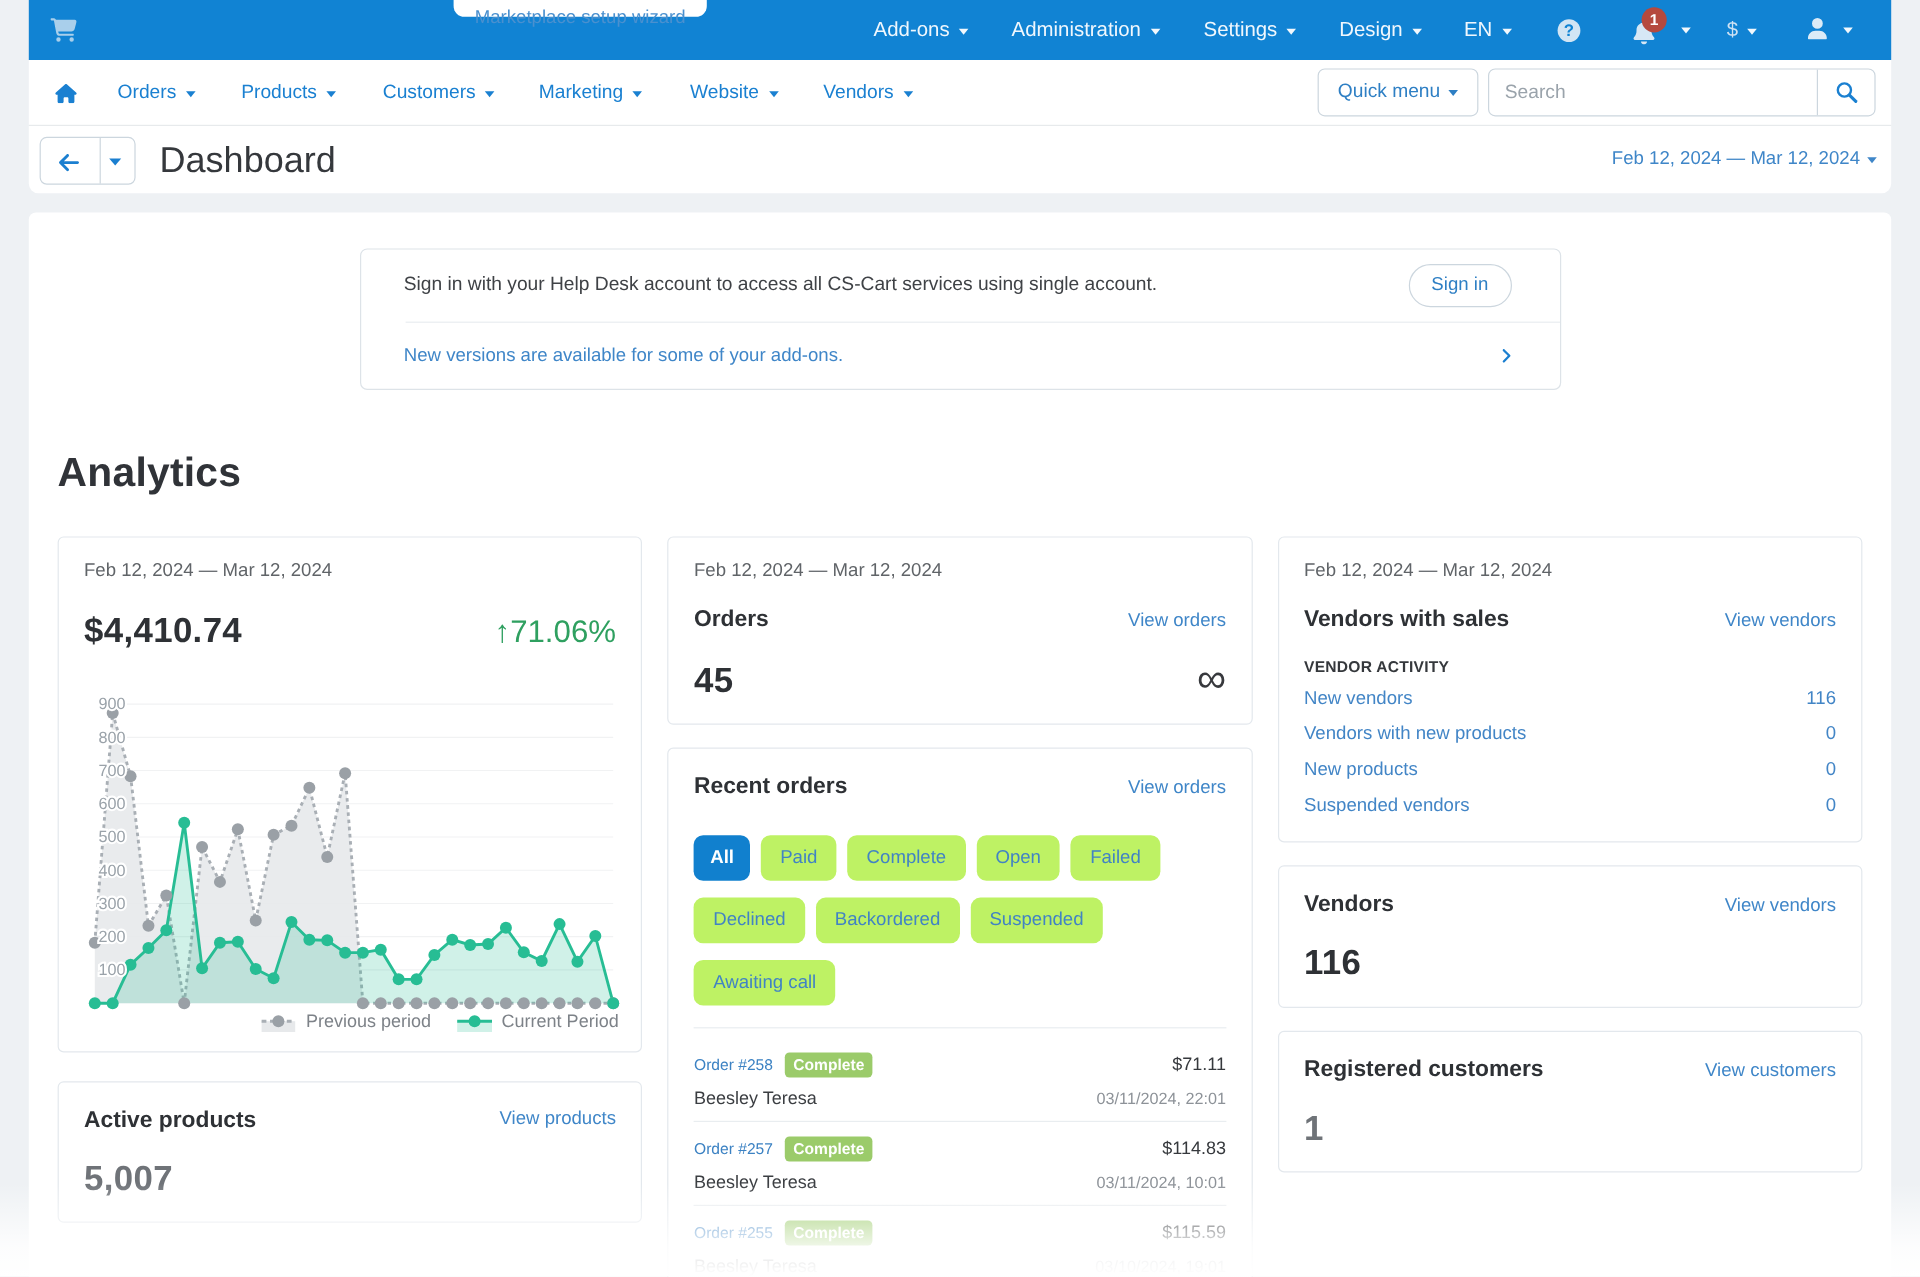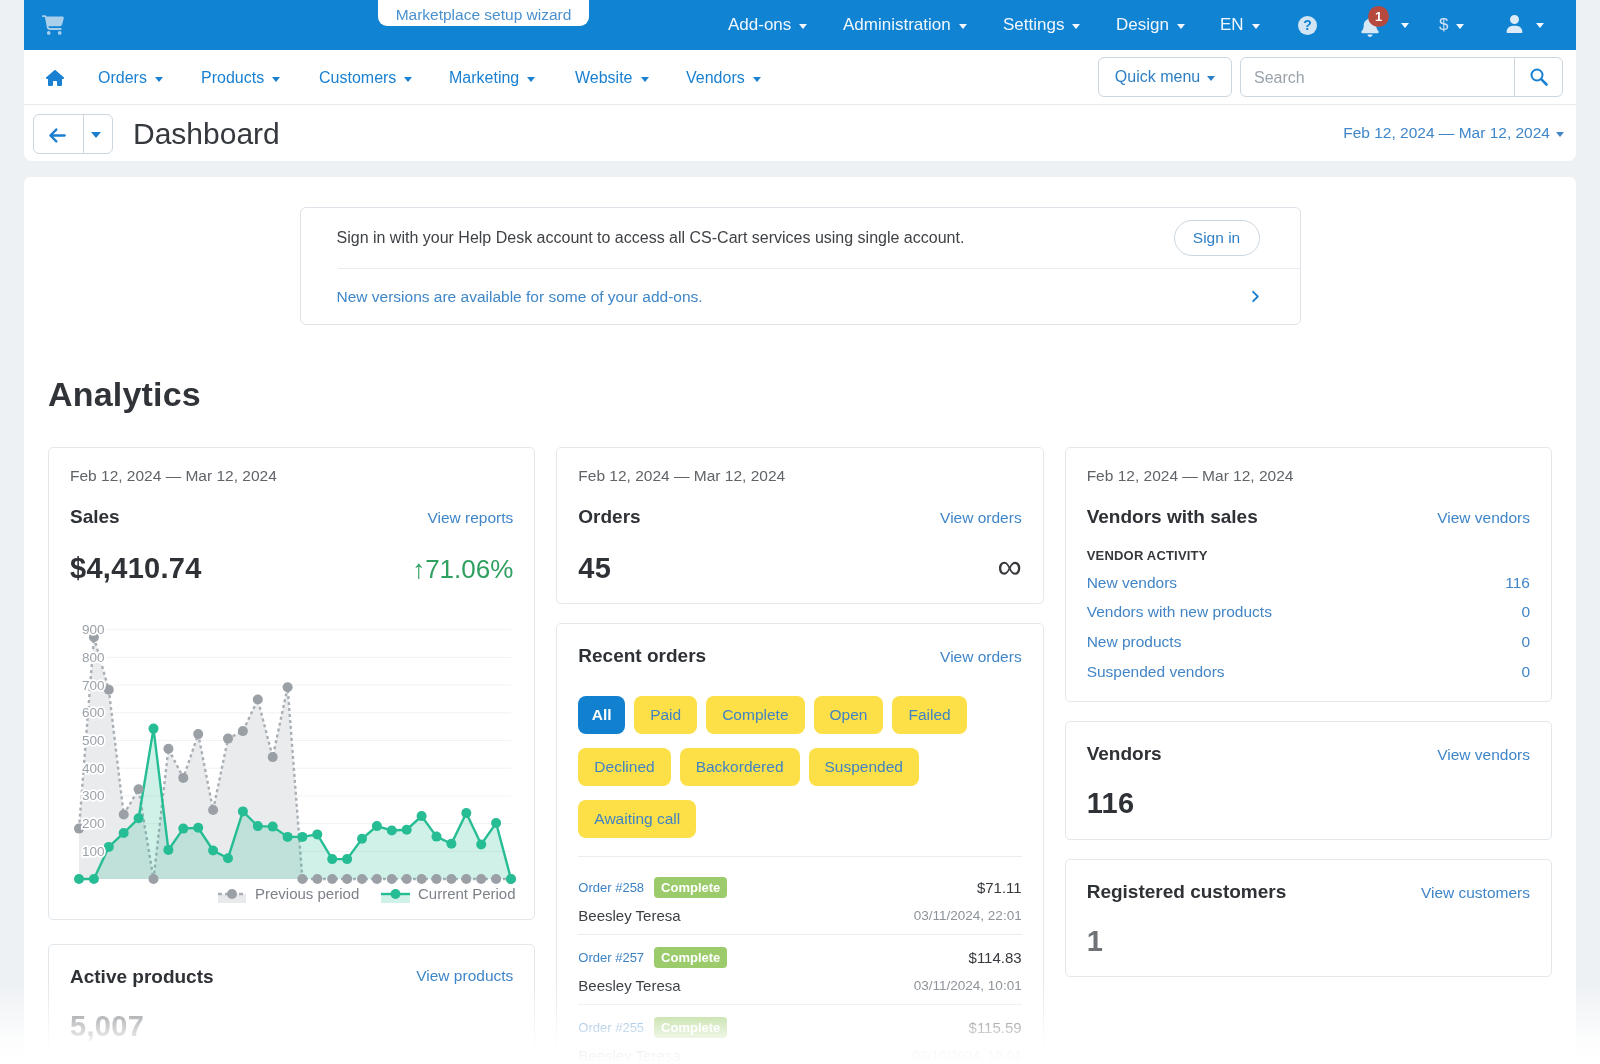--- a/index.html
+++ b/index.html
@@ -3,21 +3,21 @@
 <meta charset="utf-8">
 <style>
 * { margin:0; padding:0; box-sizing:border-box; }
 html,body { width:1600px; height:1064px; overflow:hidden; }
 body { background:#eef1f4; font-family:"Liberation Sans", sans-serif; position:relative; }
 .caret { display:inline-block; width:0; height:0; border-left:4.5px solid transparent; border-right:4.5px solid transparent; border-top:5.5px solid currentColor; vertical-align:middle; margin-left:7px; position:relative; top:1px; }
 
 
 .topbar { position:absolute; left:24px; right:24px; top:0; height:50px; background:#1183d3; }
 .cart-ic { position:absolute; left:18px; top:15px; }
-.wizard { position:absolute; left:354px; top:0; width:211px; height:26px; background:#fff; border-radius:0 0 9px 9px; color:#4a90cf; font-size:15.5px; text-align:center; line-height:29px; }
+.wizard { position:absolute; left:354px; top:0; width:211px; height:14px; background:#fff; border-radius:0 0 9px 9px; color:#4a90cf; font-size:15.5px; text-align:center; line-height:29px; }
 .titem { position:absolute; top:0; height:50px; line-height:50px; color:#f0f7fd; font-size:17px; white-space:nowrap; }
 .titem .caret { color:#f2f8fd; margin-left:8px; }
 .qmark { position:absolute; top:16px; width:19px; height:19px; border-radius:50%; background:#d2e5f4; color:#1183d3; font-size:14px; font-weight:bold; text-align:center; line-height:19px; }
 .bellwrap { position:absolute; top:0; height:50px; }
 .badge1 { position:absolute; left:8px; top:6px; width:21px; height:21px; background:#b5493e; border-radius:50%; color:#fff; font-size:13px; font-weight:bold; text-align:center; line-height:21px; }
 
 
 .navbar { position:absolute; left:24px; right:24px; top:50px; height:55px; background:#fff; border-bottom:1px solid #e7eaec; }
 .nitem { position:absolute; top:0; height:54px; line-height:56px; color:#1a80d1; font-size:16px; white-space:nowrap; }
 .nitem .caret { color:#1a80d1; margin-left:8px; }
@@ -56,21 +56,21 @@
 
 
 .va-h { margin-top:23px; font-size:13px; line-height:13px; font-weight:bold; color:#35383c; letter-spacing:0.2px; }
 .va-row { display:flex; font-size:15.5px; line-height:15.5px; color:#4285c6; margin-top:13px; }
 .va-row ~ .va-row { margin-top:14.2px;text-align:center; }
 .va-row span:last-child { margin-left:auto; }
 
 
 .chips { margin-top:31px; }
 .chiprow { display:flex; gap:9px; margin-bottom:14px; }
-.chip { height:38px; border-radius:8px; background:#fde047; color:#4183c4; font-size:15.5px; line-height:38px; padding:0 16px; }
+.chip { height:38px; border-radius:8px; background:#bef264; color:#4183c4; font-size:15.5px; line-height:38px; padding:0 16px; }
 .chip.on { background:#1180ce; color:#fff; font-weight:bold; padding:0 13.5px; }
 .ordiv { border-top:1px solid #e9edf0; margin-top:18px; margin-bottom:8px; }
 .orow { border-bottom:1px solid #e9edf0; padding:12px 0 8px; }
 .orow:last-child { border-bottom:none; }
 .orow .l1 { display:flex; align-items:center; }
 .orow .l1 .onum { font-size:13px; line-height:21px; color:#3c82c3; }
 .obadge { margin-left:10px; background:#9bcb6a; color:#fff; font-size:13px; font-weight:bold; border-radius:4px; padding:3px 7px 3px; }
 .orow .l1 .oprice { margin-left:auto; font-size:15px; color:#36393d; }
 .orow .l2 { display:flex; margin-top:7px; font-size:15px; line-height:21px; color:#3b3e42; }
 .orow .l2 .odate { margin-left:auto; color:#8d9298; font-size:13.5px; }
@@ -149,24 +149,20 @@
       <svg style="margin-left:auto;" width="10" height="15" viewBox="0 0 320 512">
           <path fill="#1b7fd0" d="M278.6 233.4c12.5 12.5 12.5 32.8 0 45.3l-160 160c-12.5 12.5-32.8 12.5-45.3 0s-12.5-32.8 0-45.3L210.7 256 73.4 118.6c-12.5-12.5-12.5-32.8 0-45.3s32.8-12.5 45.3 0l160 160z"></path>
         </svg>
     </div>
   </div>
   <div class="h-analytics">Analytics</div>
   <div class="grid">
     <div class="col">
       <div class="card" style="padding-bottom:18px; margin-bottom:24px;">
         <div class="c-date">Feb 12, 2024 — Mar 12, 2024</div>
-        <div class="c-trow">
-            <span class="c-title">Sales</span>
-            <span class="c-link">View reports</span>
-          </div>
         <div class="c-nrow">
             <span class="c-num">$4,410.74</span>
             <span class="c-green">↑71.06%</span>
           </div>
         <svg width="443" height="280" viewBox="0 0 443 280" style="margin-top:38px; display:block; overflow:visible;">
 <line x1="24" y1="230.3" x2="441" y2="230.3" stroke="#f1f2f3" stroke-width="1"></line>
 <line x1="24" y1="202.6" x2="441" y2="202.6" stroke="#f1f2f3" stroke-width="1"></line>
 <line x1="24" y1="174.9" x2="441" y2="174.9" stroke="#f1f2f3" stroke-width="1"></line>
 <line x1="24" y1="147.2" x2="441" y2="147.2" stroke="#f1f2f3" stroke-width="1"></line>
 <line x1="24" y1="119.5" x2="441" y2="119.5" stroke="#f1f2f3" stroke-width="1"></line>

